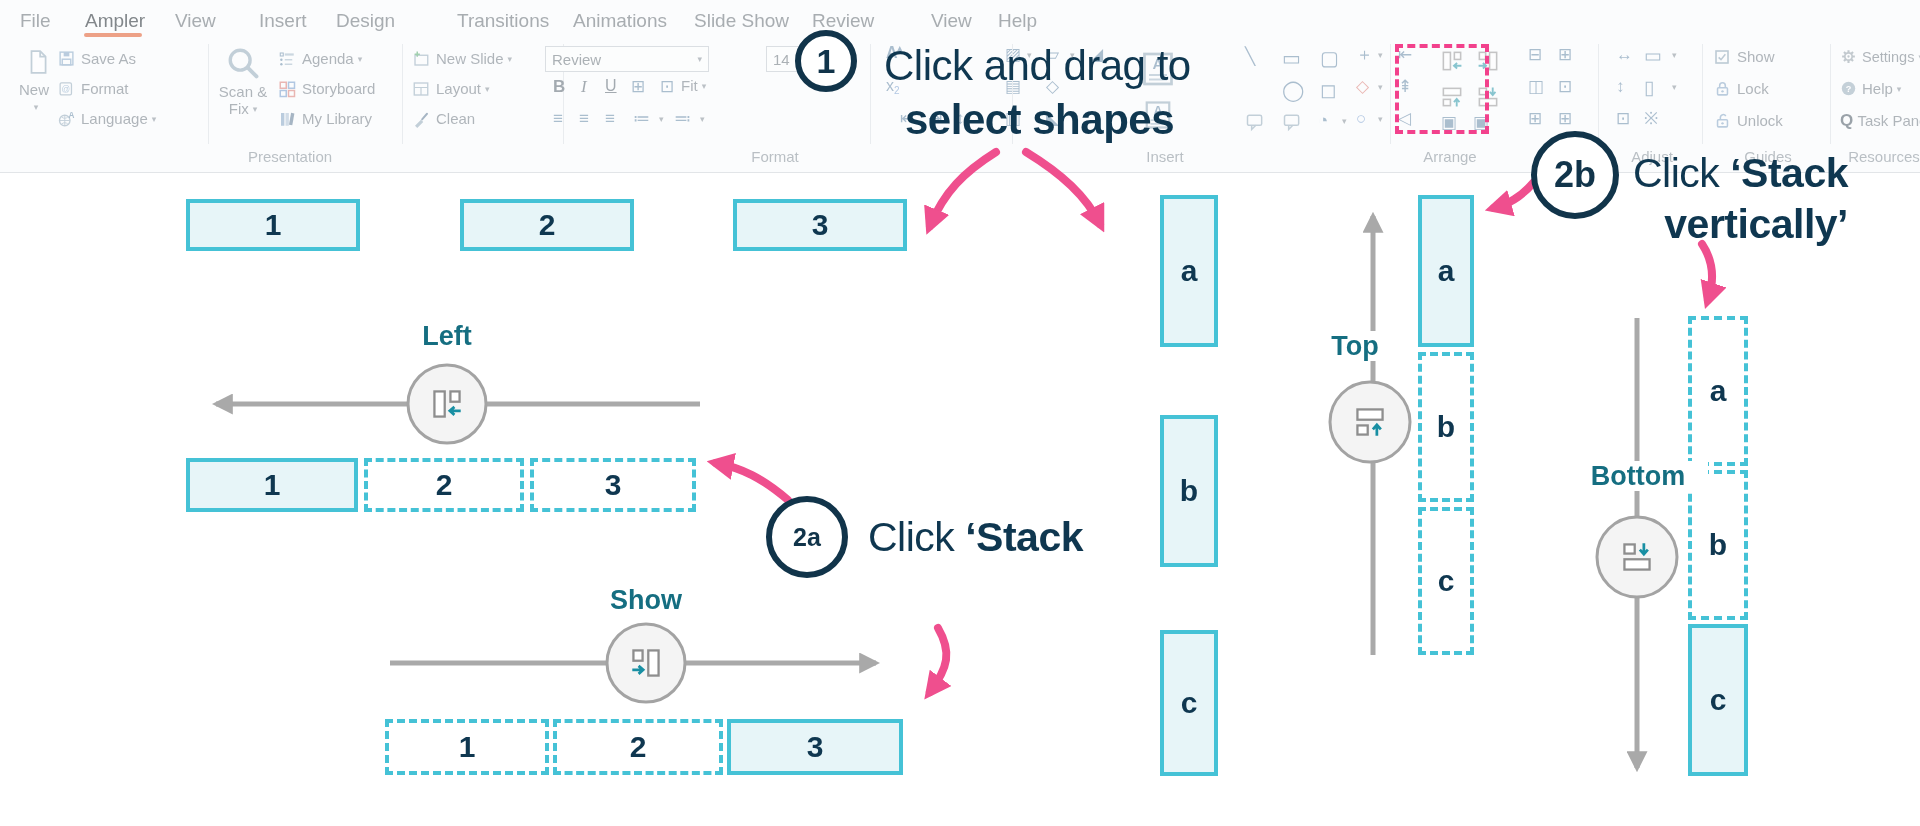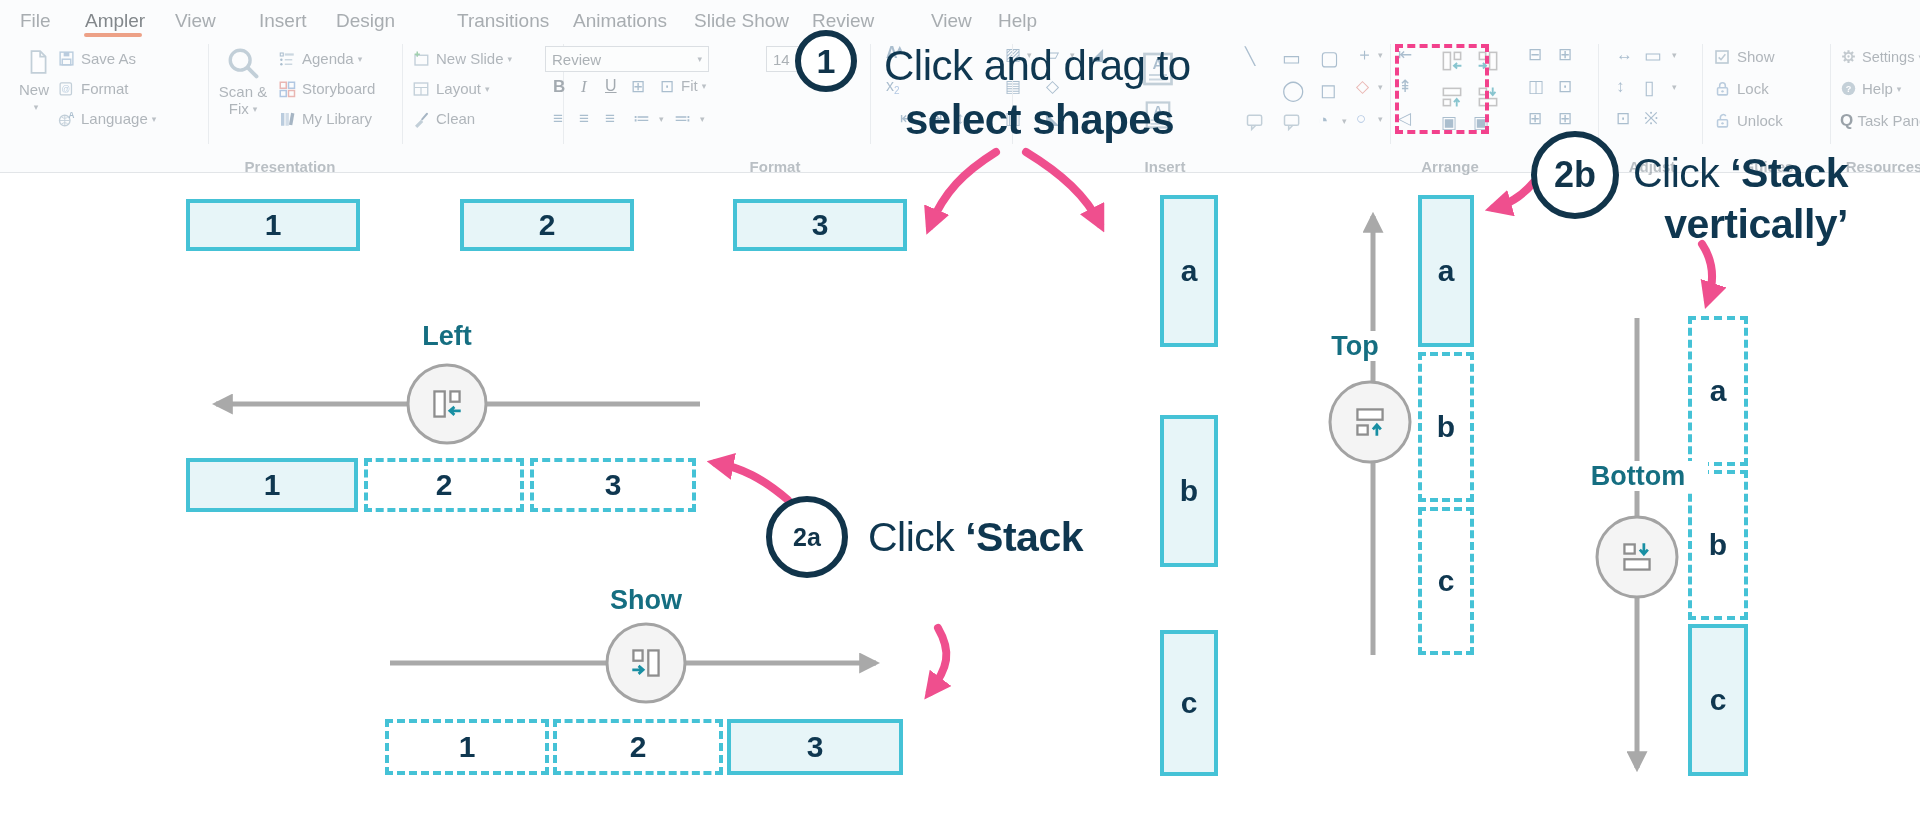--- a/index.html
+++ b/index.html
@@ -7,21 +7,21 @@
   .stage{position:relative;width:1920px;height:826px;background:#ffffff;}
   .abs{position:absolute;}
 
   
   .ribbon{position:absolute;left:0;top:0;width:1920px;height:172px;background:#fbfcfd;border-bottom:1px solid #e2e5e8;z-index:1;}
   .tab{position:absolute;top:10px;font-size:19px;color:#a8adb1;white-space:nowrap;cursor:default;}
   .tab.active{color:#82878b;}
   .tab-underline{position:absolute;top:33px;height:4px;border-radius:2px;background:#eda187;}
   .wash{position:absolute;left:0;top:36px;width:1920px;height:136px;opacity:.5;}
   .vdiv{position:absolute;top:8px;height:100px;width:1px;background:#d9dee2;}
-  .grouplabel{position:absolute;top:122px;transform:translateX(-50%);font-size:15px;color:#79848d;white-space:nowrap;font-weight:bold;}
+  .grouplabel{position:absolute;top:112px;transform:translateX(-50%);font-size:15px;color:#79848d;white-space:nowrap;}
   .rtext{position:absolute;font-size:15px;color:#66707a;white-space:nowrap;line-height:18px;}
   .ricon{position:absolute;font-size:17px;color:#5c81a1;line-height:1;}
   .chev{font-size:9px;color:#7d8790;vertical-align:2px;margin-left:4px;}
   .bigbtn{position:absolute;text-align:center;color:#66707a;font-size:15px;}
   .combo{position:absolute;height:24px;border:1px solid #bcc4ca;background:#fefefe;font-size:15px;color:#5d686f;display:flex;align-items:center;padding:0 6px;justify-content:space-between;}
   .fmtglyph{position:absolute;font-size:16px;color:#5c81a1;line-height:1;}
   .bold-b{font-weight:bold;font-size:17px;color:#4d5a66;}
   .ital-i{font-style:italic;font-family:"Liberation Serif",serif;font-size:17px;color:#4d5a66;}
   .und-u{text-decoration:underline;font-size:16px;color:#4d5a66;}
   .qlogo{display:inline-block;font-weight:bold;font-size:17px;color:#3c4b57;}

